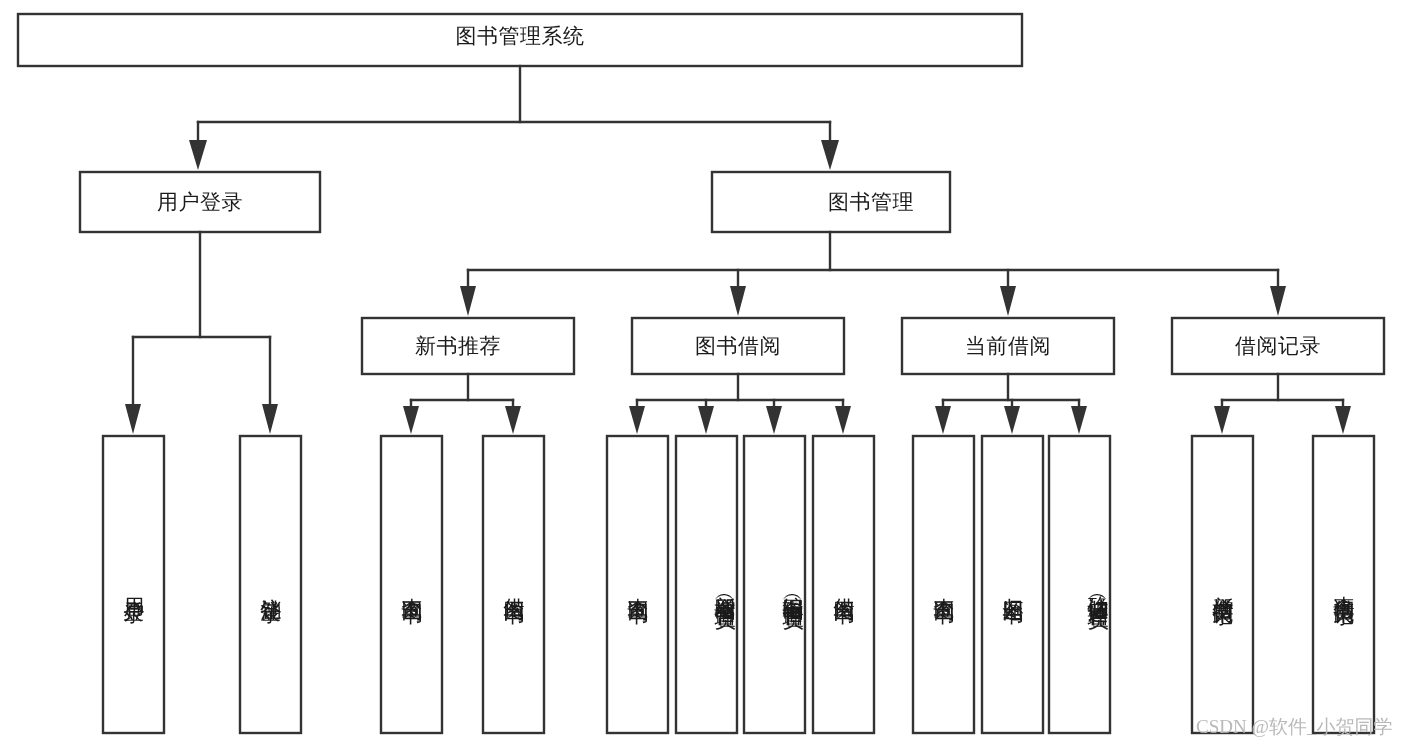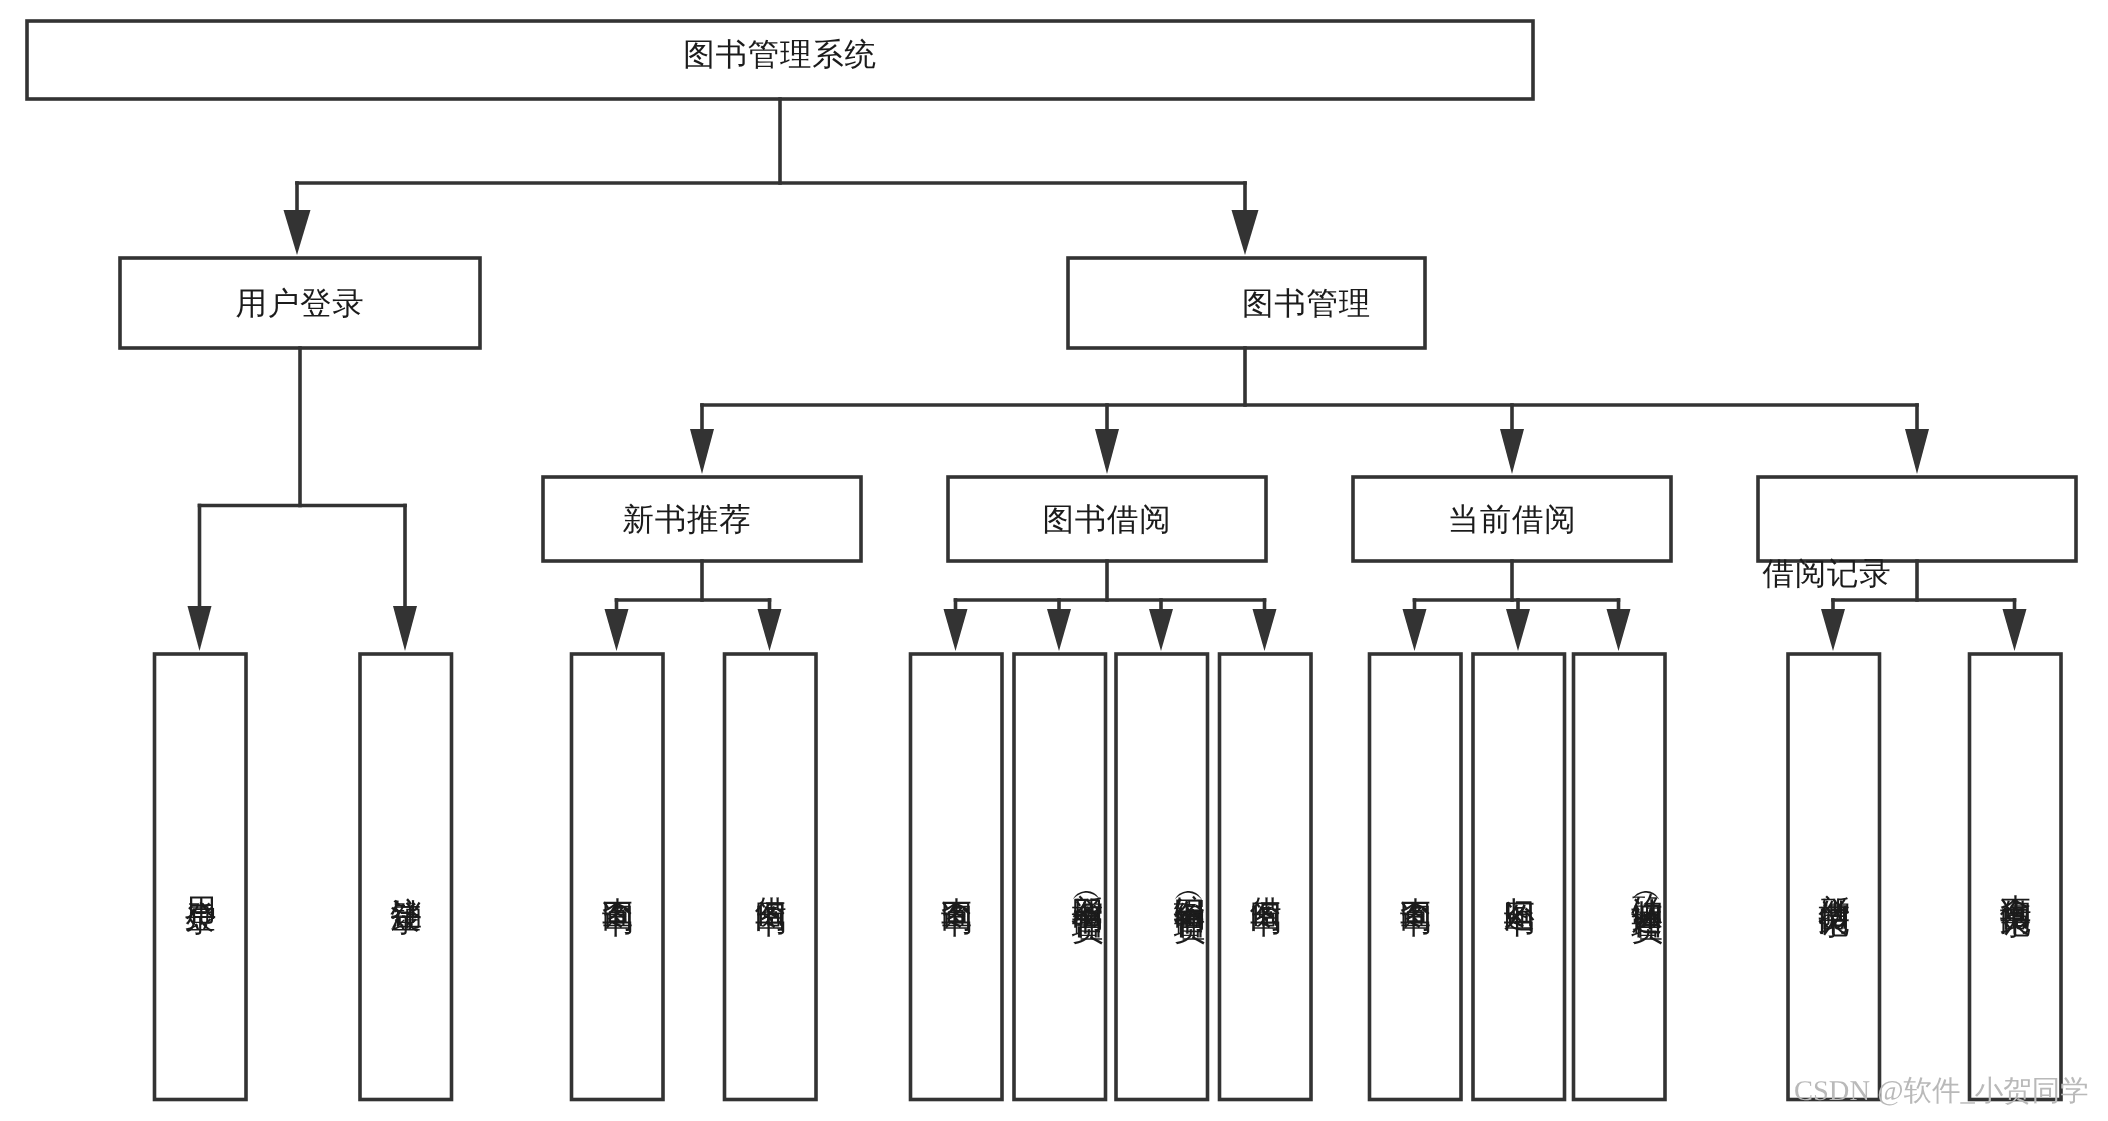--- a/index.html
+++ b/index.html
@@ -176,21 +176,21 @@
   </svg>
 
   <div class="node-label label-h" style="left:18px; top:14px; width:1004px; height:44px;">图书管理系统</div>
 
   <div class="node-label label-h" style="left:80px; top:172px; width:240px; height:60px;">用户登录</div>
   <div class="node-label label-h" style="left:712px; top:172px; width:238px; height:60px;padding-left:40px;">图书管理</div>
 
   <div class="node-label label-h" style="left:362px; top:318px; width:192px; height:56px;">新书推荐</div>
   <div class="node-label label-h" style="left:632px; top:318px; width:212px; height:56px;">图书借阅</div>
   <div class="node-label label-h" style="left:902px; top:318px; width:212px; height:56px;">当前借阅</div>
-  <div class="node-label label-h" style="left:1112px; top:318px; width:212px; height:56px;margin-top:36px;">借阅记录</div>
+  <div class="node-label label-h" style="left:1172px; top:318px; width:212px; height:56px;">借阅记录</div>
 
   <div class="node-label label-v" style="left:103px; top:436px; width:61px; height:297px;">用户登录</div>
   <div class="node-label label-v" style="left:240px; top:436px; width:61px; height:297px;">注销登录</div>
 
   <div class="node-label label-v" style="left:381px; top:436px; width:61px; height:297px;">查询图书</div>
   <div class="node-label label-v" style="left:483px; top:436px; width:61px; height:297px;">借阅图书</div>
 
   <div class="node-label label-v" style="left:607px; top:436px; width:61px; height:297px;">查询图书</div>
   <div class="node-label label-v top-align" style="left:676px; top:436px; width:61px; height:297px;">新增图书（管理员）</div>
   <div class="node-label label-v top-align" style="left:744px; top:436px; width:61px; height:297px;">编辑图书（管理员）</div>

